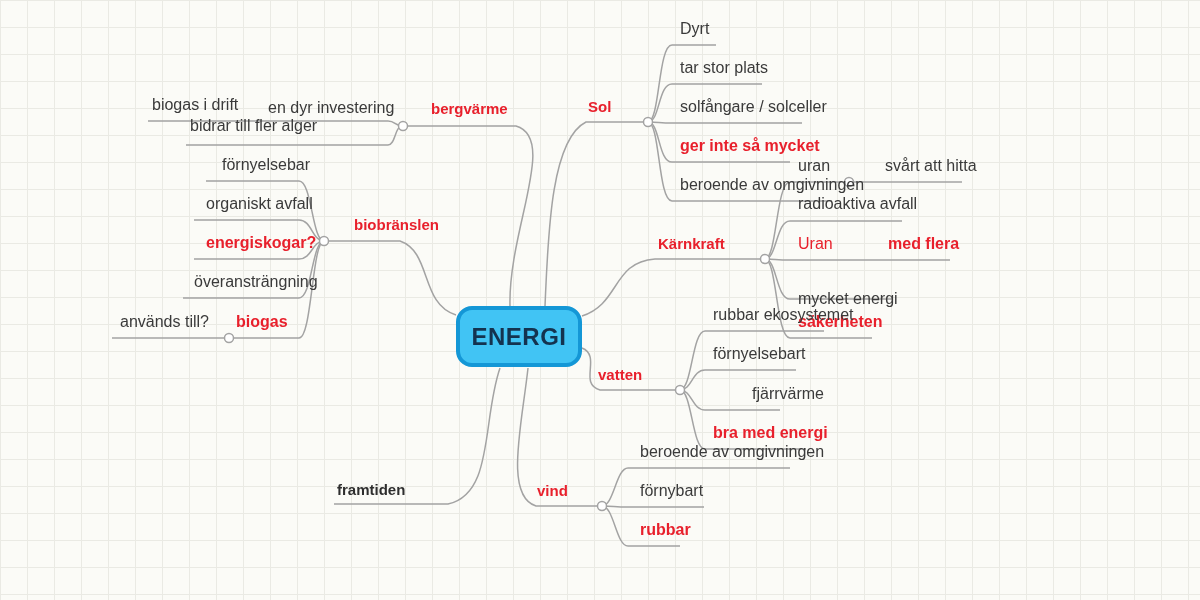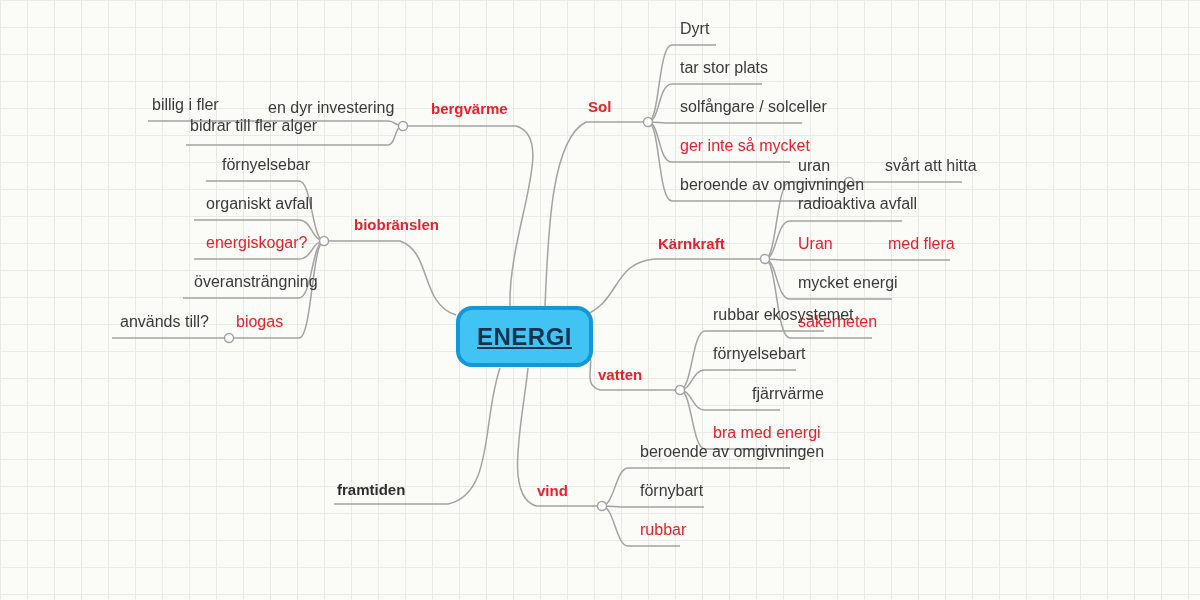--- a/index.html
+++ b/index.html
@@ -9,28 +9,28 @@
     background-image:linear-gradient(#eaeae4 1px, transparent 1px),
                      linear-gradient(90deg,#eaeae4 1px, transparent 1px);
     background-size:27px 27px;
     font-family:"Liberation Sans", sans-serif;
   }
   svg.links{position:absolute;left:0;top:0;}
   svg.links path{fill:none;stroke:#a3a3a3;stroke-width:1.5;}
   svg.links circle{fill:#ffffff;stroke:#a3a3a3;stroke-width:1.5;}
   .lbl{position:absolute;font-size:16px;color:#3a3a3a;white-space:nowrap;line-height:14px;}
   .red{color:#e8202c;}
-  .bold{font-weight:normal;}
+  .bold{font-weight:bold;}
   .bt{position:absolute;font-size:15px;font-weight:bold;color:#e8202c;white-space:nowrap;line-height:17px;}
   .bt.dark{color:#2e2e2e;}
   .root{
-    position:absolute;left:456px;top:306px;width:137px;height:61px;box-sizing:border-box;
+    position:absolute;left:456px;top:306px;width:126px;height:61px;box-sizing:border-box;
     background:#41c4f4;border:4px solid #1497d6;border-radius:16px;
     display:flex;align-items:center;justify-content:center;
-    font-weight:bold;font-size:24px;color:#14334f;letter-spacing:.5px;text-decoration:underline;
+    font-weight:bold;font-size:24px;color:#14334f;letter-spacing:.5px;
   }
 </style>
 </head>
 <body>
 
 <div class="canvas">
 
   <svg class="links" width="1200" height="600">
 
     <path d="M510,306 C508,230 558,138 516,126 L407,126"></path>
@@ -84,36 +84,36 @@
   </svg>
 
   <span class="bt" style="left:431px;top:100px">bergvärme</span>
   <span class="bt" style="left:588px;top:98px">Sol</span>
   <span class="bt" style="left:658px;top:235px">Kärnkraft</span>
   <span class="bt" style="left:354px;top:216px">biobränslen</span>
   <span class="bt" style="left:598px;top:366px">vatten</span>
   <span class="bt" style="left:537px;top:482px">vind</span>
   <span class="bt dark" style="left:337px;top:481px">framtiden</span>
 
-  <span class="lbl" style="left:152px;top:98px">billig i fler</span>
+  <span class="lbl" style="left:152px;top:98px">biogas i drift</span>
   <span class="lbl" style="left:268px;top:101px">en dyr investering</span>
   <span class="lbl" style="left:190px;top:119px">bidrar till fler alger</span>
 
   <span class="lbl" style="left:680px;top:22px">Dyrt</span>
   <span class="lbl" style="left:680px;top:61px">tar stor plats</span>
   <span class="lbl" style="left:680px;top:100px">solfångare / solceller</span>
   <span class="lbl red bold" style="left:680px;top:139px">ger inte så mycket</span>
   <span class="lbl" style="left:680px;top:178px">beroende av omgivningen</span>
 
   <span class="lbl" style="left:798px;top:159px">uran</span>
   <span class="lbl" style="left:885px;top:159px">svårt att hitta</span>
   <span class="lbl" style="left:798px;top:197px">radioaktiva avfall</span>
   <span class="lbl red" style="left:798px;top:237px">Uran</span>
   <span class="lbl red bold" style="left:888px;top:237px">med flera</span>
-  <span class="lbl" style="left:798px;top:276px">mycket energi</span>
+  <span class="lbl" style="left:798px;top:292px">mycket energi</span>
   <span class="lbl red bold" style="left:798px;top:315px">säkerheten</span>
 
   <span class="lbl" style="left:222px;top:158px">förnyelsebar</span>
   <span class="lbl" style="left:206px;top:197px">organiskt avfall</span>
   <span class="lbl red bold" style="left:206px;top:236px">energiskogar?</span>
   <span class="lbl" style="left:194px;top:275px">överansträngning</span>
   <span class="lbl red bold" style="left:236px;top:315px">biogas</span>
   <span class="lbl" style="left:120px;top:315px">används till?</span>
 
   <span class="lbl" style="left:713px;top:308px">rubbar ekosystemet</span>

